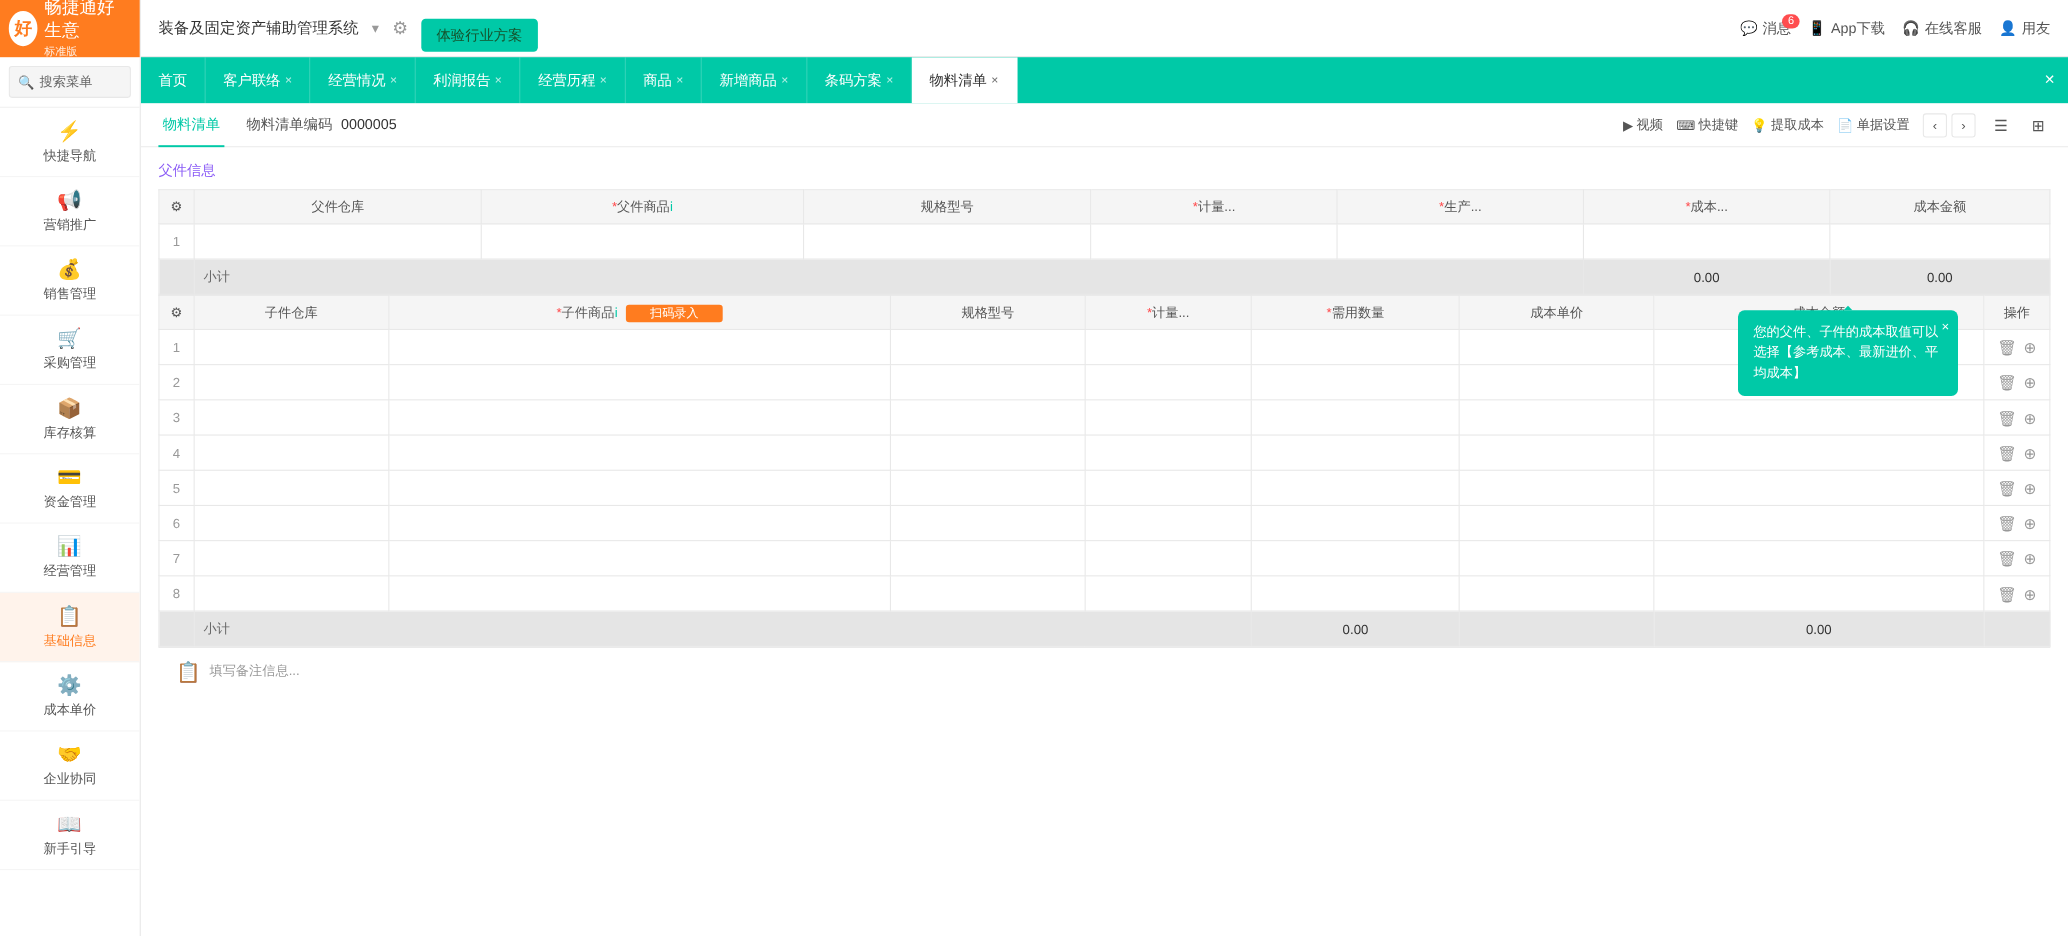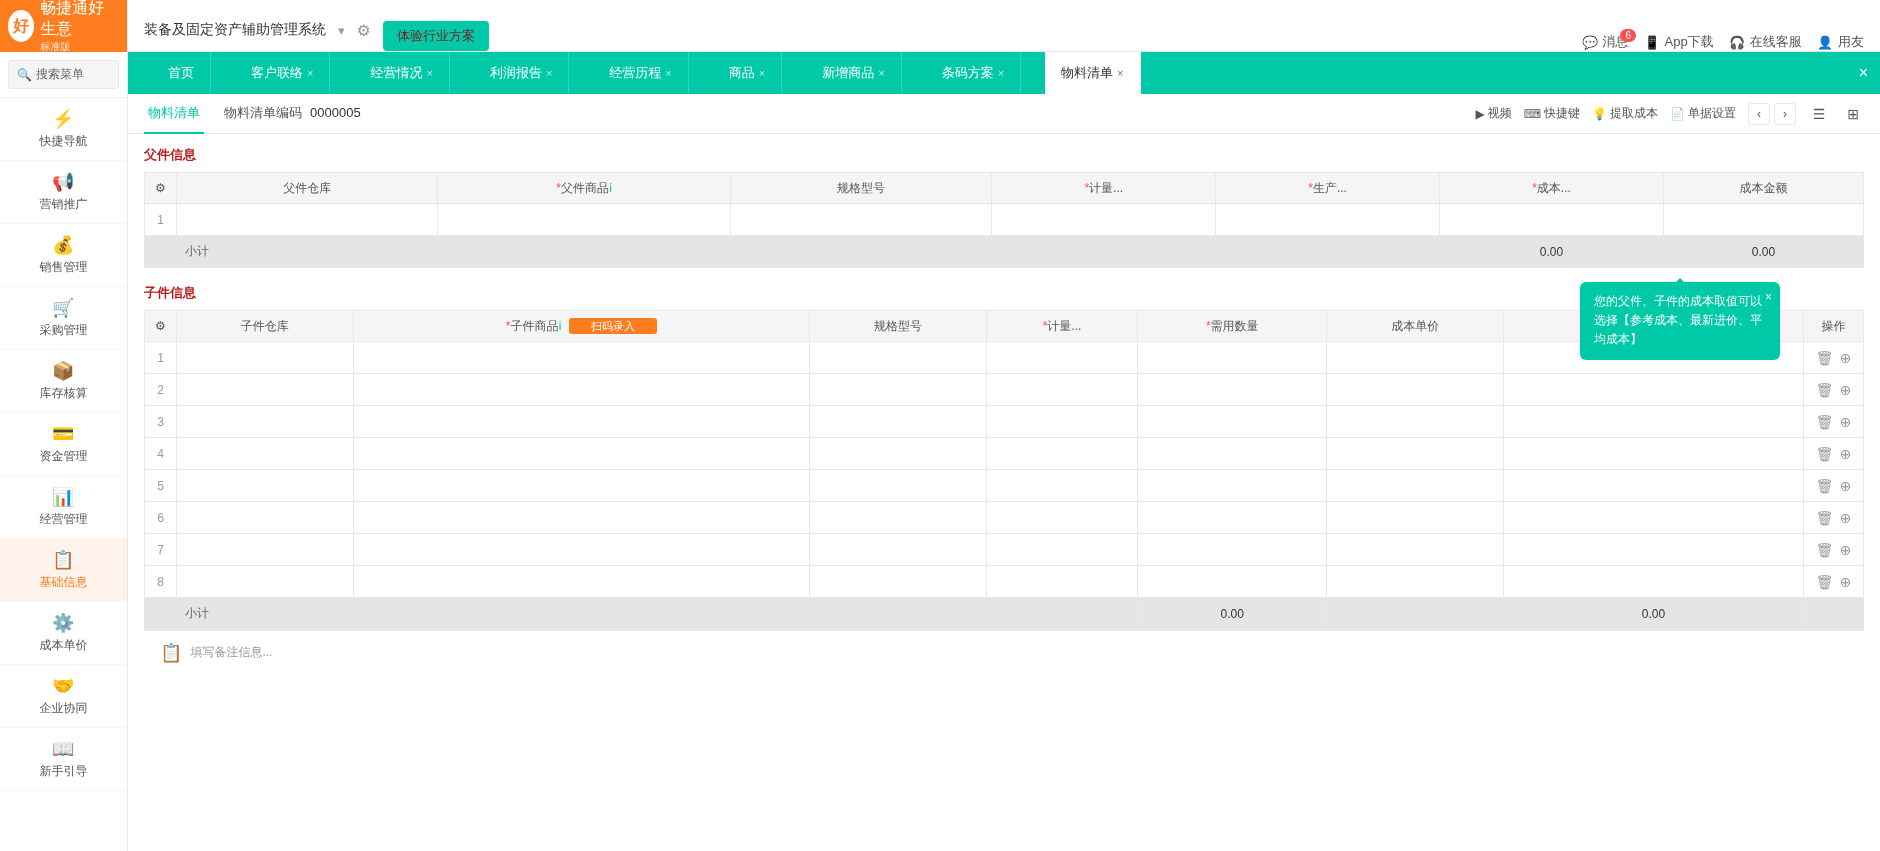--- a/index.html
+++ b/index.html
@@ -79,37 +79,37 @@
       display: flex;
       flex-direction: column;
       overflow: hidden;
     }
 
     
     .top-header {
       background: #fff;
       border-bottom: 1px solid #e8e8e8;
       display: flex;
-      align-items: flex-end;
+      align-items: center;
       justify-content: space-between;
       padding: 0 16px;
       height: 52px;
       flex-shrink: 0;
     }
     .top-header-left {
       display: flex;
       align-items: center;
       gap: 12px;
     }
     .system-title { font-size: 14px; color: #333; }
     .system-title-arrow { color: #999; }
     .settings-btn { color: #999; cursor: pointer; font-size: 16px; }
     .trial-btn {
       background: #00c9a7;
-      color: #7f1d1d;
+      color: #14532d;
       border: none;
       border-radius: 4px;
       padding: 6px 14px;
       cursor: pointer;
       font-size: 13px;
       margin-top: 12px;
     }
     .top-header-right {
       display: flex;
       align-items: center;
@@ -145,21 +145,20 @@
       color: #fff;
       padding: 0 16px;
       height: 42px;
       display: flex;
       align-items: center;
       cursor: pointer;
       white-space: nowrap;
       font-size: 13px;
       gap: 4px;
       border-right: 1px solid rgba(255,255,255,0.2);
-      margin-left: 24px;
     }
     .nav-tab.active { background: #fff; color: #333; }
     .nav-tab-close { font-size: 11px; opacity: 0.7; }
     .nav-close-all {
       margin-left: auto;
       color: #fff;
       padding: 0 12px;
       cursor: pointer;
       font-size: 16px;
     }
@@ -204,23 +203,23 @@
       flex: 1;
       overflow-y: auto;
       background: #fff;
       padding: 12px 16px;
       position: relative;
     }
 
     
     .section-title {
       font-size: 13px;
-      color: #b91c1c;
+      color: #8b5cf6;
       margin-bottom: 8px;
-      font-weight: 700;
+      font-weight: 400;
     }
 
     
     .data-table {
       width: 100%;
       border-collapse: collapse;
       font-size: 12px;
     }
     .data-table th {
       background: #f5f5f5;
@@ -512,21 +511,20 @@
         </tr>
         <tr class="subtotal-row">
           <td class="row-num"></td>
           <td colspan="5"><span>小计</span></td>
           <td class="cost-col"><span class="zero-val">0.00</span></td>
           <td class="cost-col"><span class="zero-val">0.00</span></td>
         </tr>
       </tbody>
     </table>
 
-    <div class="section-title" style="margin-top:16px;">子件信息</div>
     <table class="data-table">
       <thead>
         <tr>
           <th class="th-settings">⚙</th>
           <th>子件仓库</th>
           <th>
             <span class="required">*</span>子件商品<span style="color:#00c9a7;">ℹ</span>
             <span class="scan-badge">扫码录入</span>
           </th>
           <th>规格型号</th>

